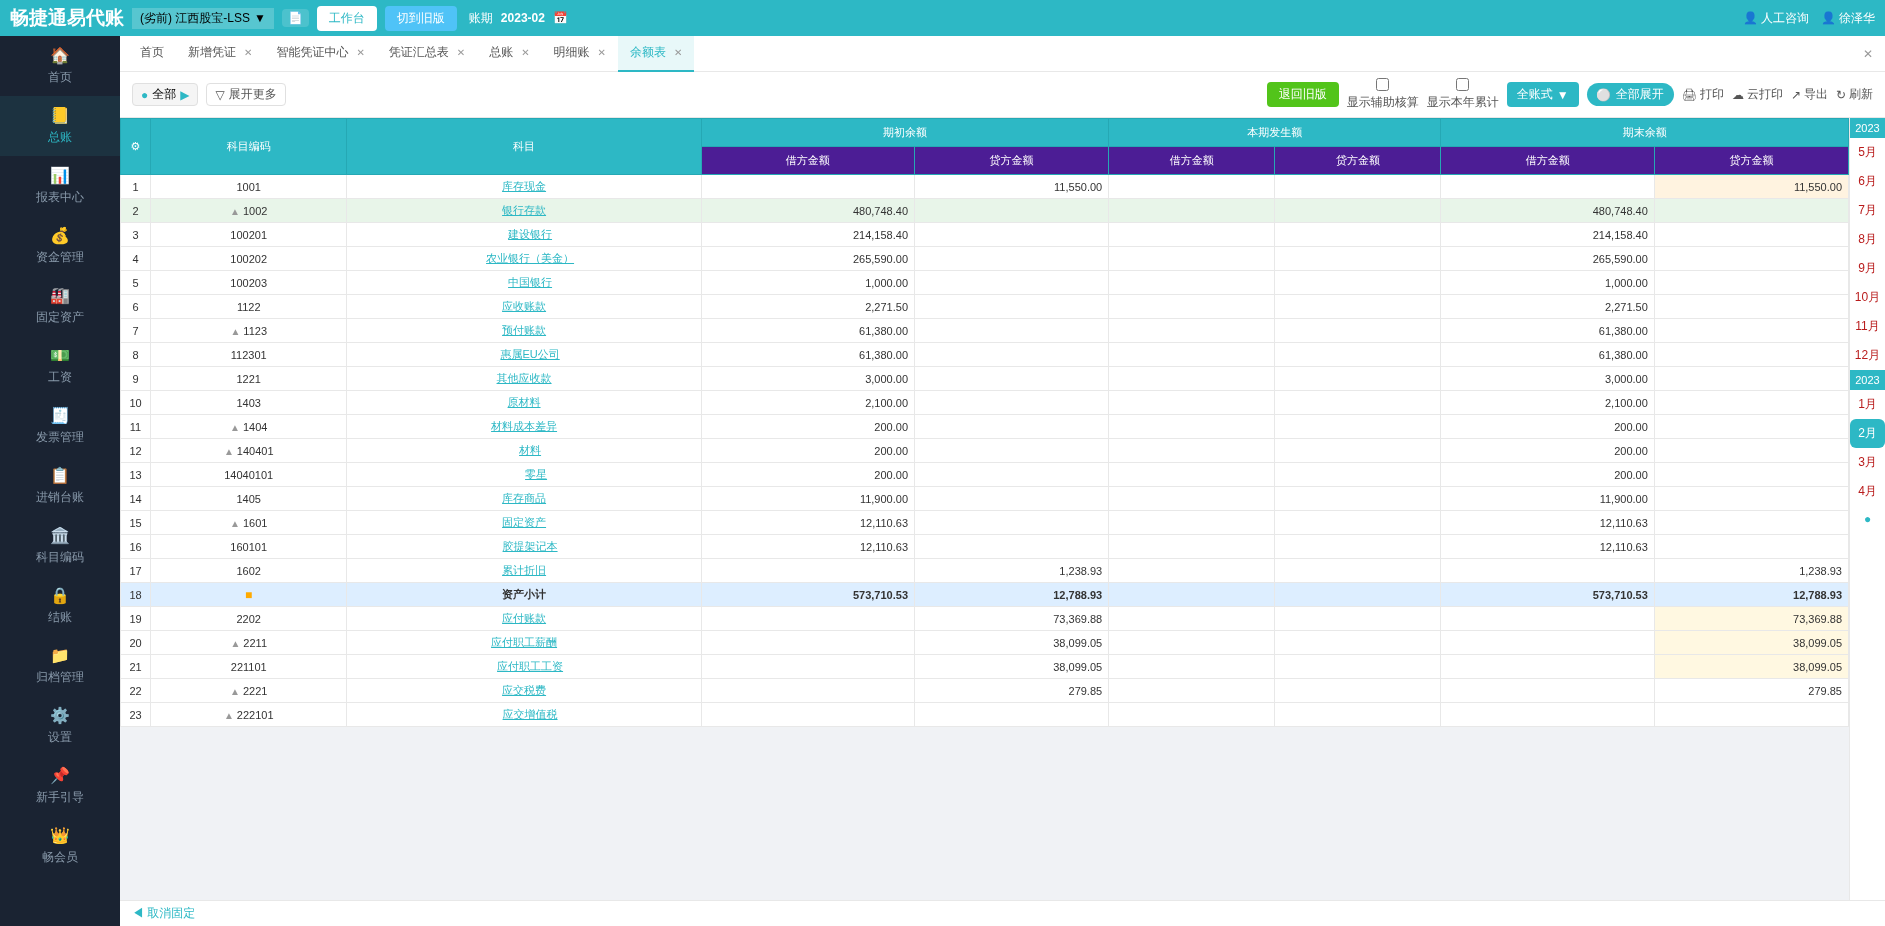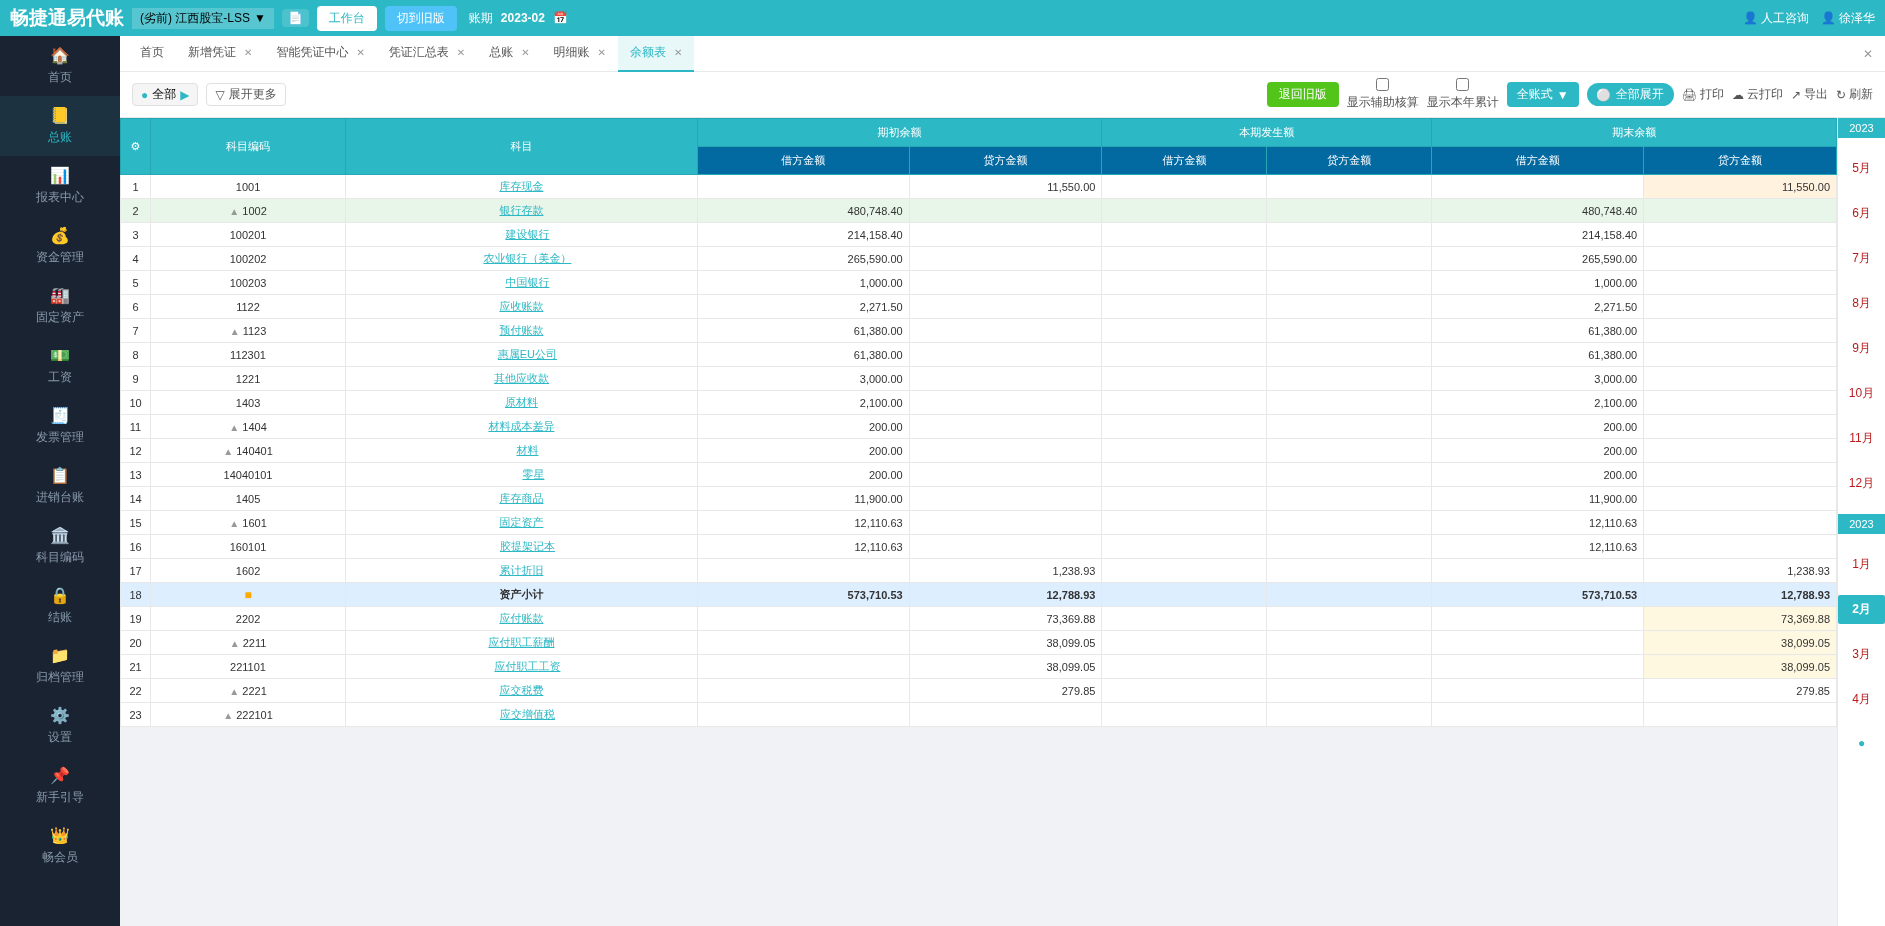--- a/index.html
+++ b/index.html
@@ -41,32 +41,32 @@
     .btn-return { background: #52c41a; color: white; border: none; border-radius: 4px; padding: 4px 12px; cursor: pointer; }
     .btn-style { background: #2db8c5; color: white; border: none; border-radius: 4px; padding: 4px 10px; cursor: pointer; display: flex; align-items: center; gap: 4px; }
     .toggle-btn { background: #2db8c5; color: white; border: none; border-radius: 12px; padding: 3px 10px; cursor: pointer; display: flex; align-items: center; gap: 4px; }
     .toolbar-action { color: #555; display: flex; align-items: center; gap: 3px; cursor: pointer; }
     .checkbox-label { display: flex; align-items: center; gap: 3px; color: #555; flex-direction: column; }
 
     
     .table-container { flex: 1; overflow: auto; position: relative; }
     .balance-table { width: 100%; border-collapse: collapse; background: white; }
     .balance-table th { background: #2db8c5; color: white; padding: 6px 4px; border: 1px solid #25a8b4; font-weight: normal; font-size: 11px; }
-    .balance-table th.sub { background: #0369a1; }
+    .balance-table th.sub { background: #4c1d95; }
     .balance-table td { text-align: center; padding: 4px 6px; border: 1px solid #e8e8e8; font-size: 11px; color: #333; }
     .balance-table td.amount { text-align: right; }
     .balance-table td.red-bg { background: #fff3e0; }
     .balance-table td.orange-bg { background: #fff8e1; }
     .balance-table td.link { color: #2db8c5; cursor: pointer; text-decoration: underline; }
     .balance-table td.indent { text-indent: 12px; }
     .balance-table td.indent2 { text-indent: 24px; }
     .row-num { color: #999; width: 30px; }
 
     
-    .right-panel { width: 48px; background: white; border-left: 1px solid #e8e8e8; display: flex; flex-direction: column; align-items: center; font-size: 10px; color: #666; flex-shrink: 0; gap: 16px; }
+    .right-panel { width: 36px; background: white; border-left: 1px solid #e8e8e8; display: flex; flex-direction: column; align-items: center; font-size: 10px; color: #666; flex-shrink: 0; }
     .right-panel-item { padding: 6px 2px; cursor: pointer; color: #b91c1c; text-align: center; width: 100%; }
     .right-panel-item.active { background: #2db8c5; color: white; border-radius: 2px; }
 
     
     .gear-cell { width: 30px; background: #2db8c5; text-align: center; }
     .tree-icon { color: #999; font-size: 10px; }
 
     
     .bottom-bar { background: white; border-top: 1px solid #e8e8e8; padding: 4px 12px; color: #2db8c5; cursor: pointer; font-size: 12px; flex-shrink: 0; }
   </style>
@@ -545,22 +545,25 @@
         <div class="right-panel-item">5月</div>
         <div class="right-panel-item">6月</div>
         <div class="right-panel-item">7月</div>
         <div class="right-panel-item">8月</div>
         <div class="right-panel-item">9月</div>
         <div class="right-panel-item">10月</div>
         <div class="right-panel-item">11月</div>
         <div class="right-panel-item">12月</div>
         <div style="background:#2db8c5; color:white; width:100%; text-align:center; padding:4px 0; font-size:11px;">2023</div>
         <div class="right-panel-item">1月</div>
-        <div class="right-panel-item active" style="background:#2db8c5; color:white; font-weight:bold;">2月</div>
+        <div class="right-panel-item active" style="background:#2db8c5; color:white; font-weight:normal;border-radius:6px;">2月</div>
         <div class="right-panel-item">3月</div>
         <div class="right-panel-item">4月</div>
         <div class="right-panel-item" style="color:#2db8c5;">●</div>
       </div>
     </div>
 
+    <div class="bottom-bar">
+      <span>◀ 取消固定</span>
+    </div>
 
   </div>
 </div>
 
 </body></html>

